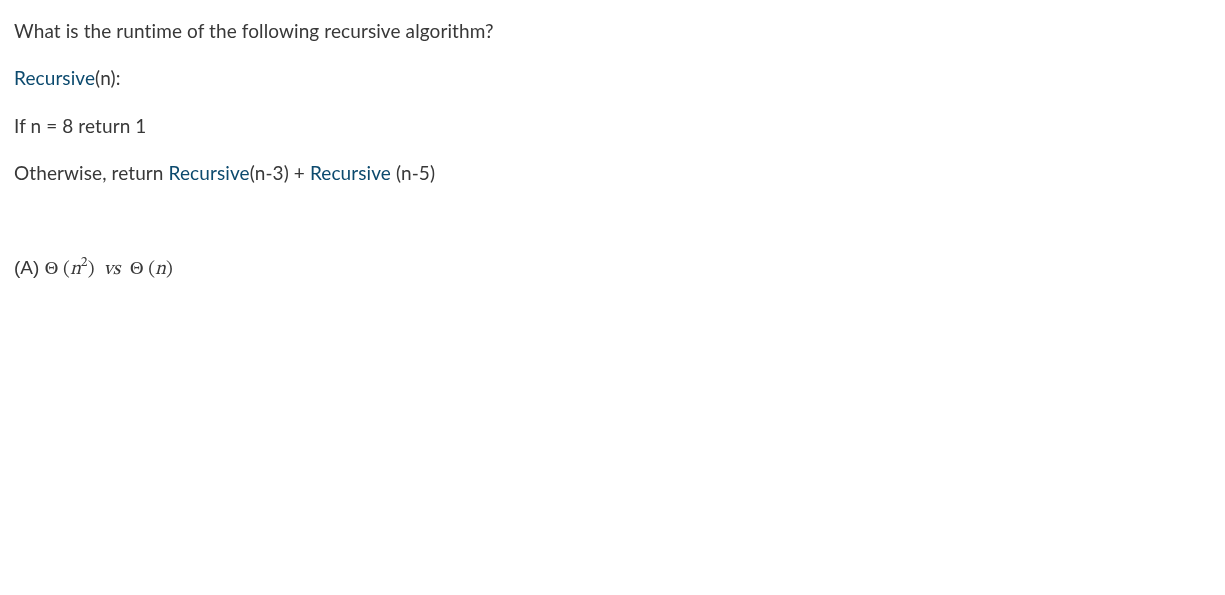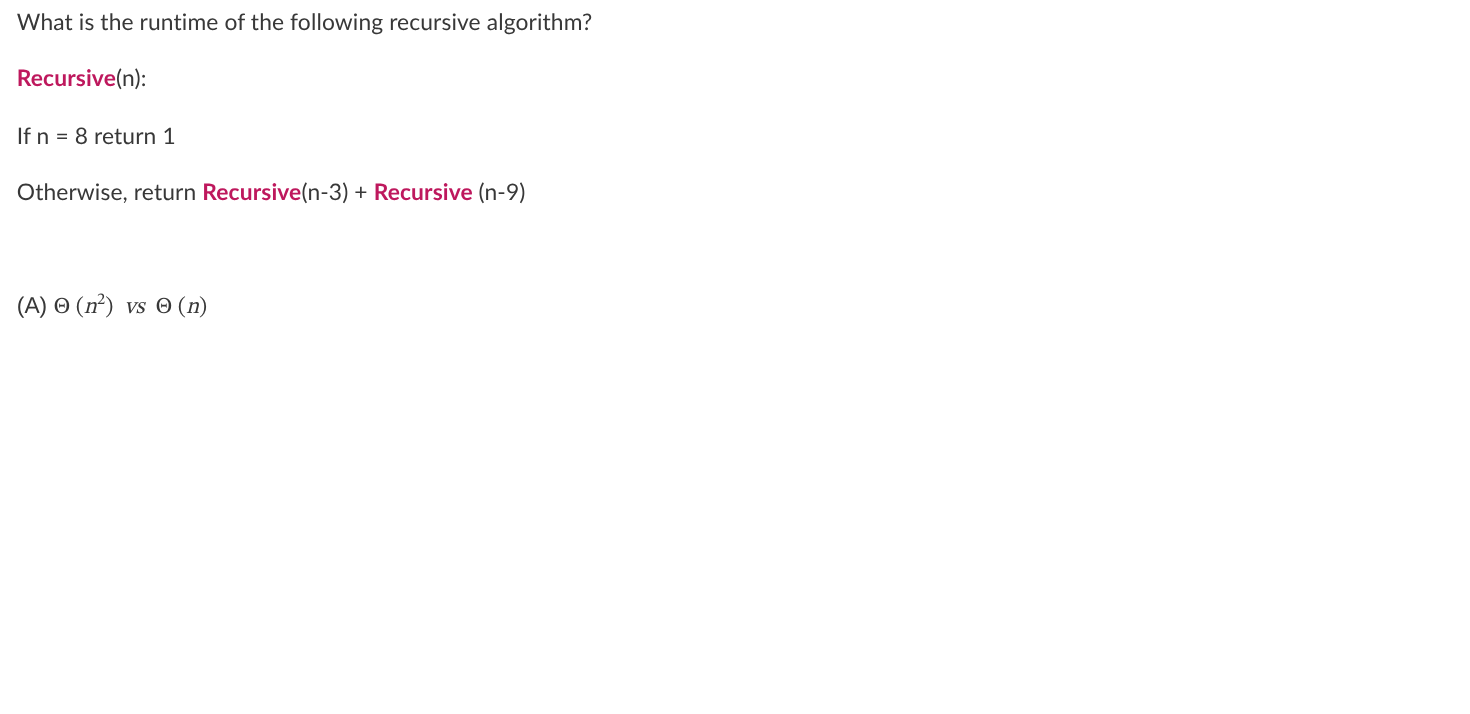--- a/index.html
+++ b/index.html
@@ -5,33 +5,33 @@
   html, body {
     margin: 0;
     padding: 0;
     width: 1225px;
     height: 595px;
     background: #ffffff;
     font-family: "Segoe UI", "Lato", "Helvetica Neue", Arial, sans-serif;
     color: #383838;
   }
   .page {
-    padding: 4px 14px;
+    padding: 16px 14px;
     box-sizing: border-box;
     width: 1225px;
   }
   .para {
     font-size: 19px;
     line-height: 1.55;
     margin-bottom: 18px;
     letter-spacing: 0.1px;
   }
   .bold {
-    font-weight: 700;
-    color: #be185d;
+    font-weight: 400;
+    color: #0c4a6e;
   }
   .options {
     margin-top: 68px;
   }
   .opt {
     font-size: 19px;
     line-height: 1.3;
     margin-bottom: 16px;
     font-family: "Segoe UI", Arial, sans-serif;
   }
@@ -59,21 +59,21 @@
 
   <div class="para">What is the runtime of the following recursive algorithm?</div>
 
   <div class="para">
     <span class="bold">Recursive</span><span>(n):</span>
   </div>
 
   <div class="para">If n = 8 return 1</div>
 
   <div class="para">
-    <span>Otherwise, return </span><span class="bold">Recursive</span><span>(n-3) + </span><span class="bold">Recursive </span><span>(n-9)</span>
+    <span>Otherwise, return </span><span class="bold">Recursive</span><span>(n-3) + </span><span class="bold">Recursive </span><span>(n-5)</span>
   </div>
 
 
   <div class="options">
 
     <div class="opt">
       <span>(A) </span><span class="math"><span>Θ</span> (<span class="mi">n</span><sup>2</sup>)</span>
       <span class="math vs">vs</span>
       <span class="math"><span>Θ</span> (<span class="mi">n</span>)</span>
     </div>

